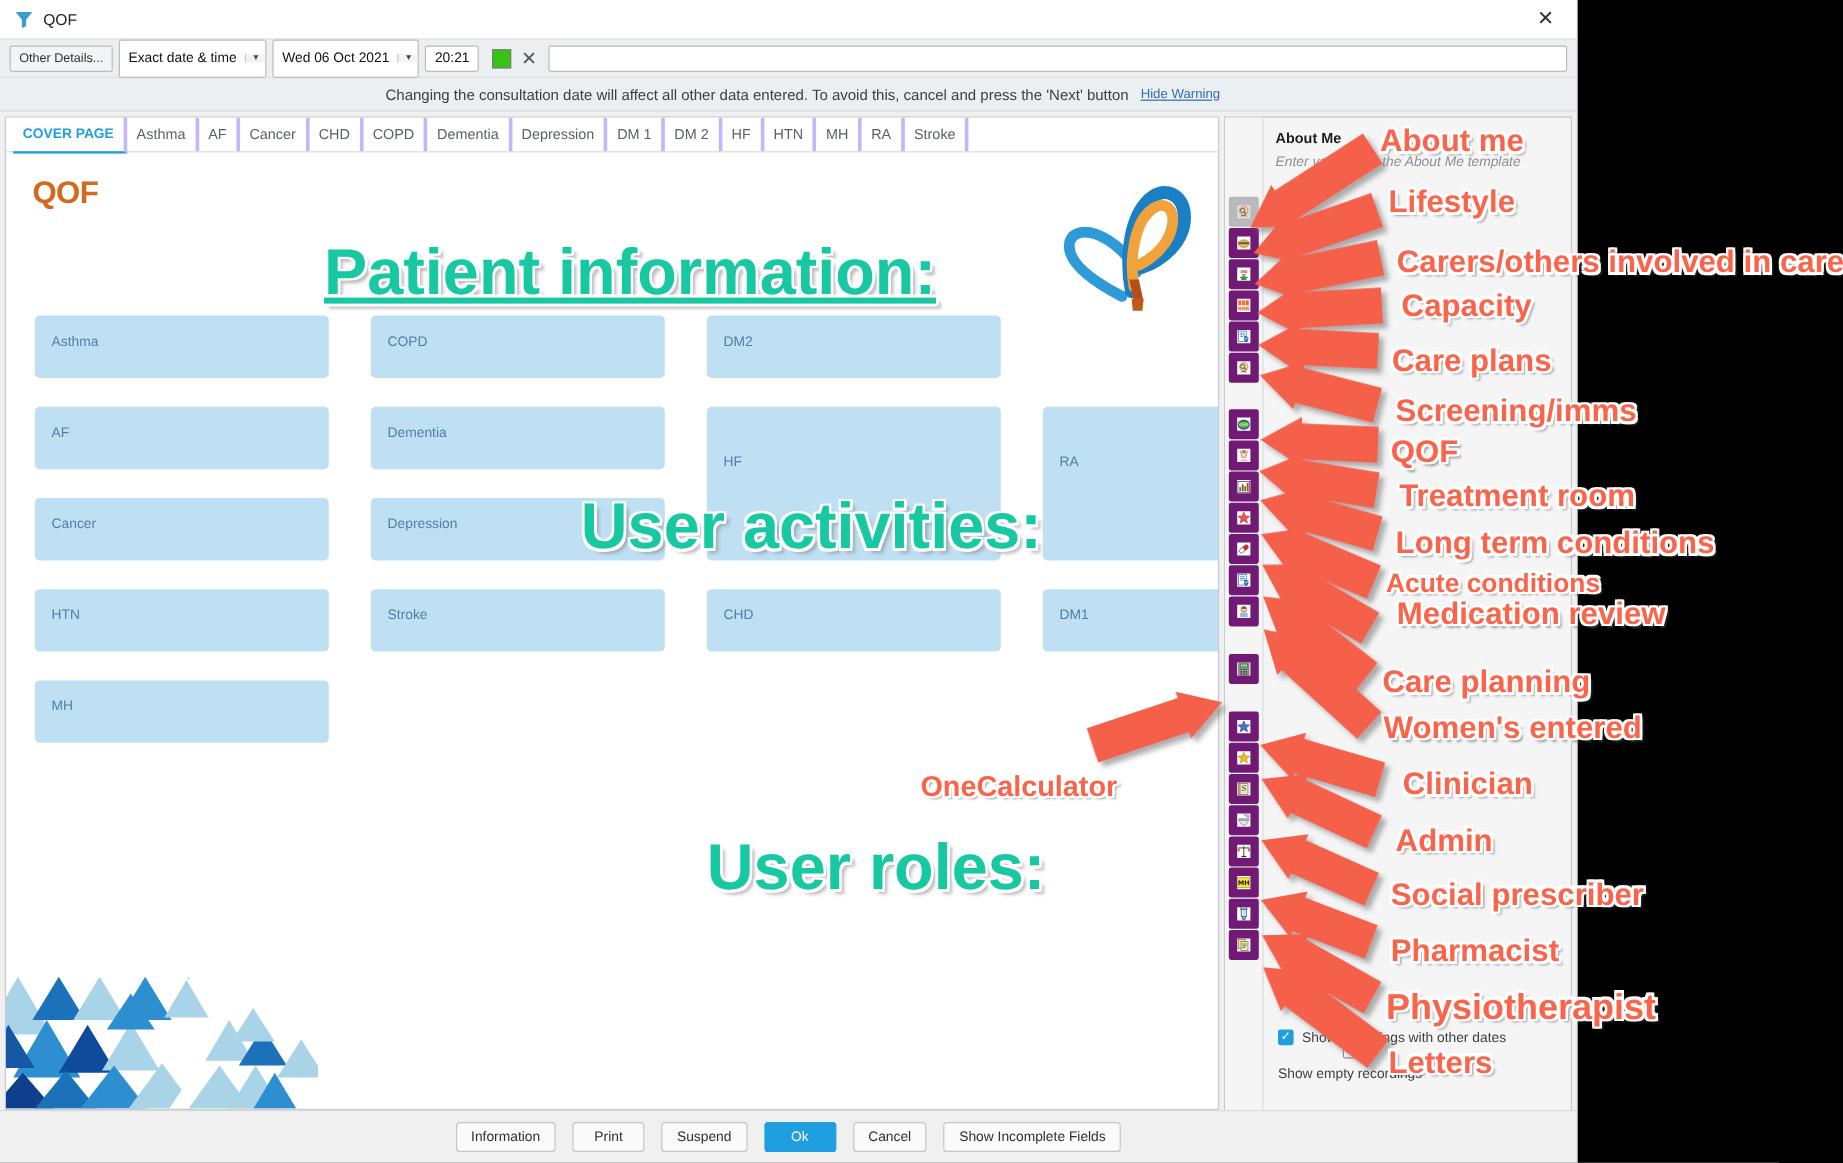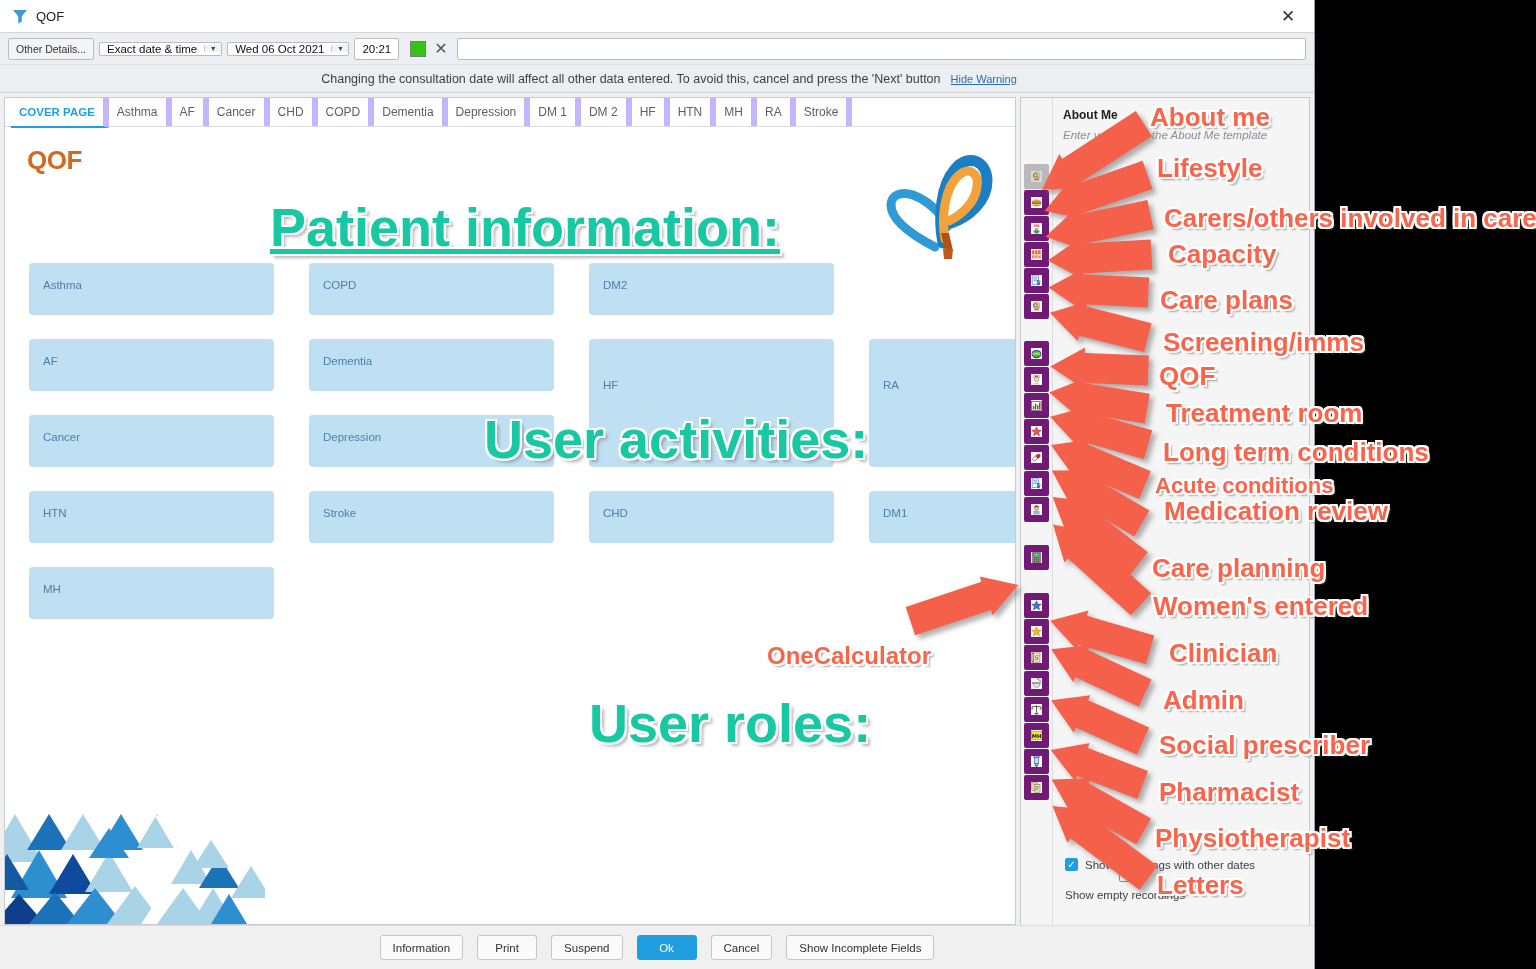--- a/index.html
+++ b/index.html
@@ -43,21 +43,21 @@
     display:flex; align-items:center; gap:5px;
     padding:0 8px; flex:0 0 auto;
     border-bottom:1px solid #e0e0e0;
   }
   .tb-btn{
     height:22px; background:#f3f4f5; border:1px solid #b9bcc0; border-radius:2px;
     font-size:10.5px; color:#333; padding:0 7px; display:flex; align-items:center;
     cursor:pointer; white-space:nowrap;
   }
   .combo{
-    height:14px; background:#fff; border:1px solid #b9bcc0; border-radius:2px;
+    height:32px; background:#fff; border:1px solid #b9bcc0; border-radius:2px;
     display:flex; align-items:center; cursor:pointer;
   }
   .combo .cv{ display:flex; align-items:center; padding:0 7px; font-size:11.5px; color:#111; white-space:nowrap; }
   .combo .carr{
     width:17px; border-left:1px solid #c7cace; background:#f2f3f4;
     display:flex; align-items:center; justify-content:center; font-size:7px; color:#444;
   }
   .tfield{
     height:22px; background:#fff; border:1px solid #b9bcc0; border-radius:2px;
     display:flex; align-items:center; padding:0 7px; font-size:11.5px; color:#111;
@@ -84,21 +84,21 @@
   .docpane{
     flex:1; background:#fff; border:1px solid #c6cbd0;
     display:flex; flex-direction:column; min-width:0; position:relative; overflow:hidden;
   }
   .tabstrip{
     height:29px; background:#fff; border-bottom:1px solid #d8dde1;
     display:flex; align-items:stretch; padding-left:6px; flex:0 0 auto;
   }
   .tab{
     display:flex; align-items:center; padding:14px 8px; font-size:12px; color:#5c6166;
-    border-right:6px solid #c4b5fd; cursor:pointer; white-space:nowrap;
+    border-right:3px solid #c4b5fd; cursor:pointer; white-space:nowrap;
   }
   .tab.active{ color:#1f9fe0; font-weight:bold; font-size:11.5px; border-bottom:2px solid #1f9fe0; }
 
   .doccontent{ flex:1; position:relative; overflow:hidden; }
   .qof-head{
     position:absolute; left:22px; top:18px;
     font-size:26px; font-weight:bold; color:#d2691e; letter-spacing:-0.5px;
   }
 
   
@@ -591,16 +591,16 @@
       <div class="anno" style="left: 1163px; top: 437px; font-size: 26px;">Long term conditions</div>
       <div class="anno" style="left: 1155px; top: 473px; font-size: 22px;">Acute conditions</div>
       <div class="anno" style="left: 1148px; top: 496px; font-size: 26px; padding-left: 16px;">Medication review</div>
       <div class="anno" style="left: 1152px; top: 553px; font-size: 26px;">Care planning</div>
       <div class="anno" style="left: 1153px; top: 591px; font-size: 26px;">Women's entered</div>
       <div class="anno" style="left: 767px; top: 642px; font-size: 24px;">OneCalculator</div>
       <div class="anno" style="left: 1169px; top: 638px; font-size: 26px;">Clinician</div>
       <div class="anno" style="left: 1163px; top: 685px; font-size: 26px;">Admin</div>
       <div class="anno" style="left: 1159px; top: 730px; font-size: 26px;">Social prescriber</div>
       <div class="anno" style="left: 1159px; top: 777px; font-size: 26px;">Pharmacist</div>
-      <div class="anno" style="left: 1155px; top: 823px; font-size: 26px;">Physiotherapist</div>
+      <div class="anno" style="left: 1155px; top: 823px; font-size: 30px;">Physiotherapist</div>
       <div class="anno" style="left: 1157px; top: 870px; font-size: 26px;">Letters</div>
     </div>
 </div>
 
 </body></html>

